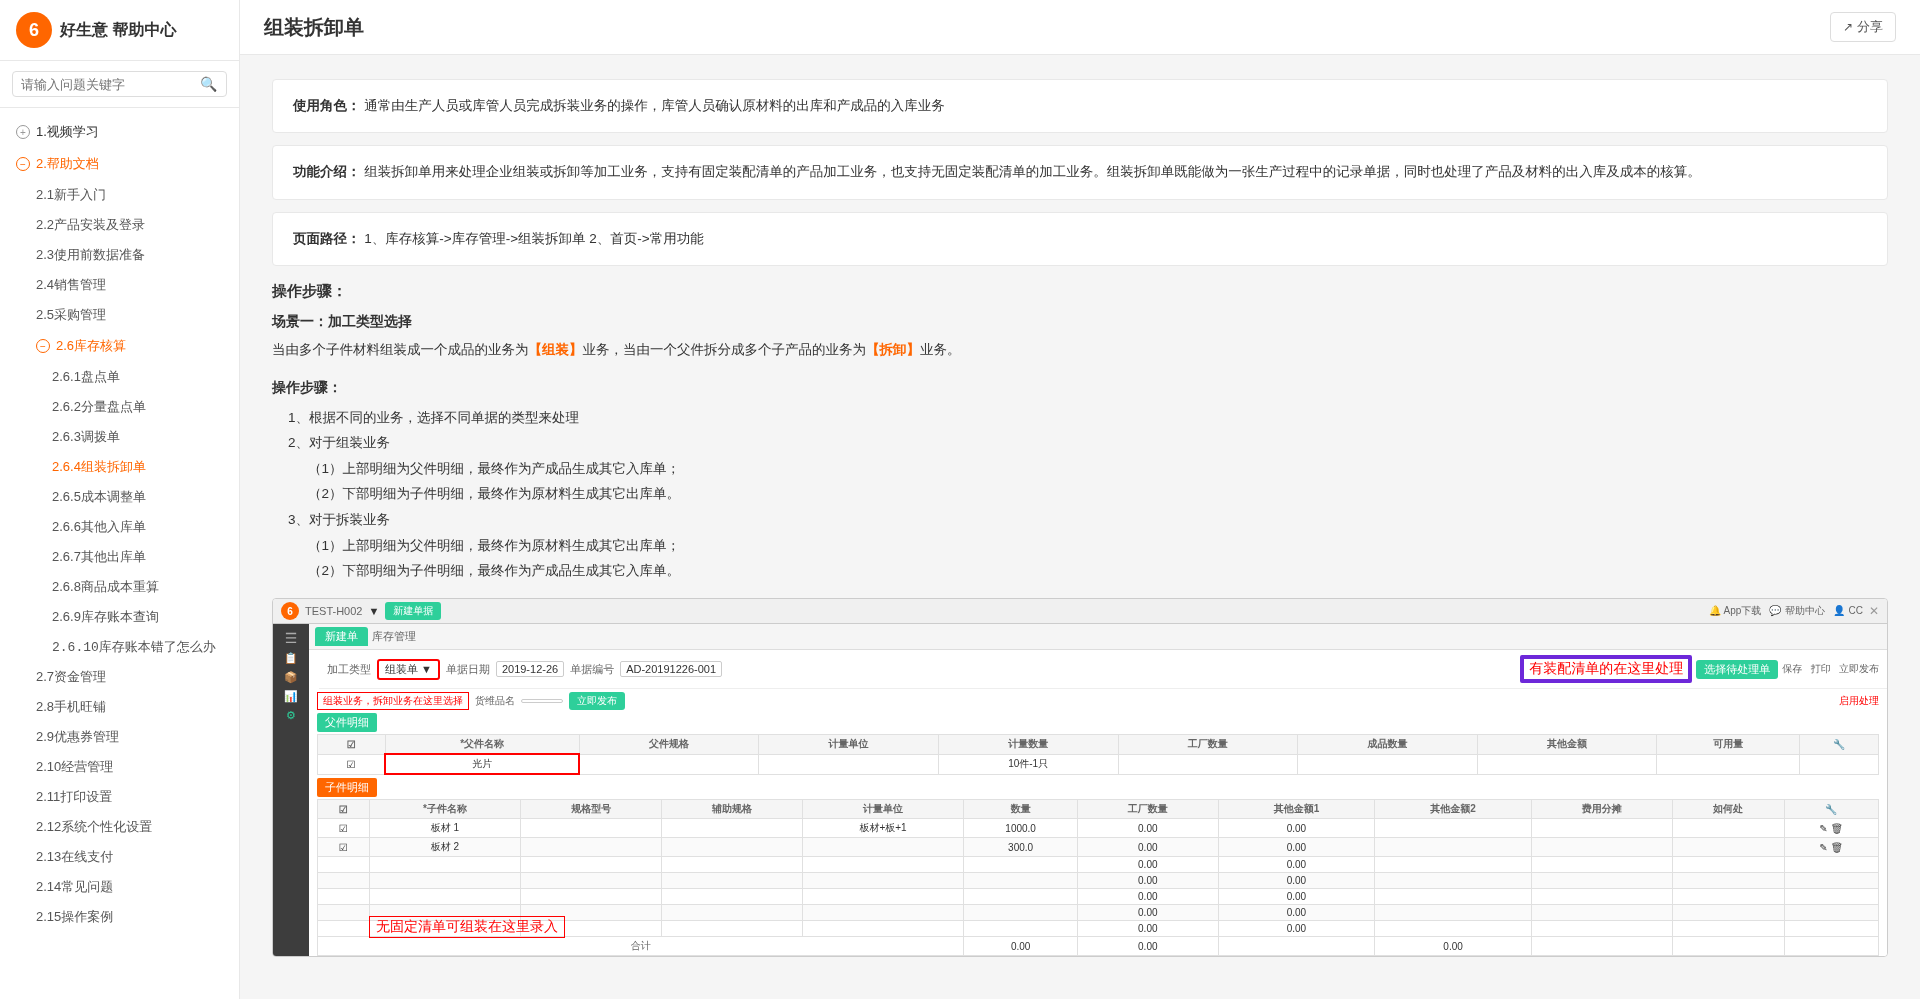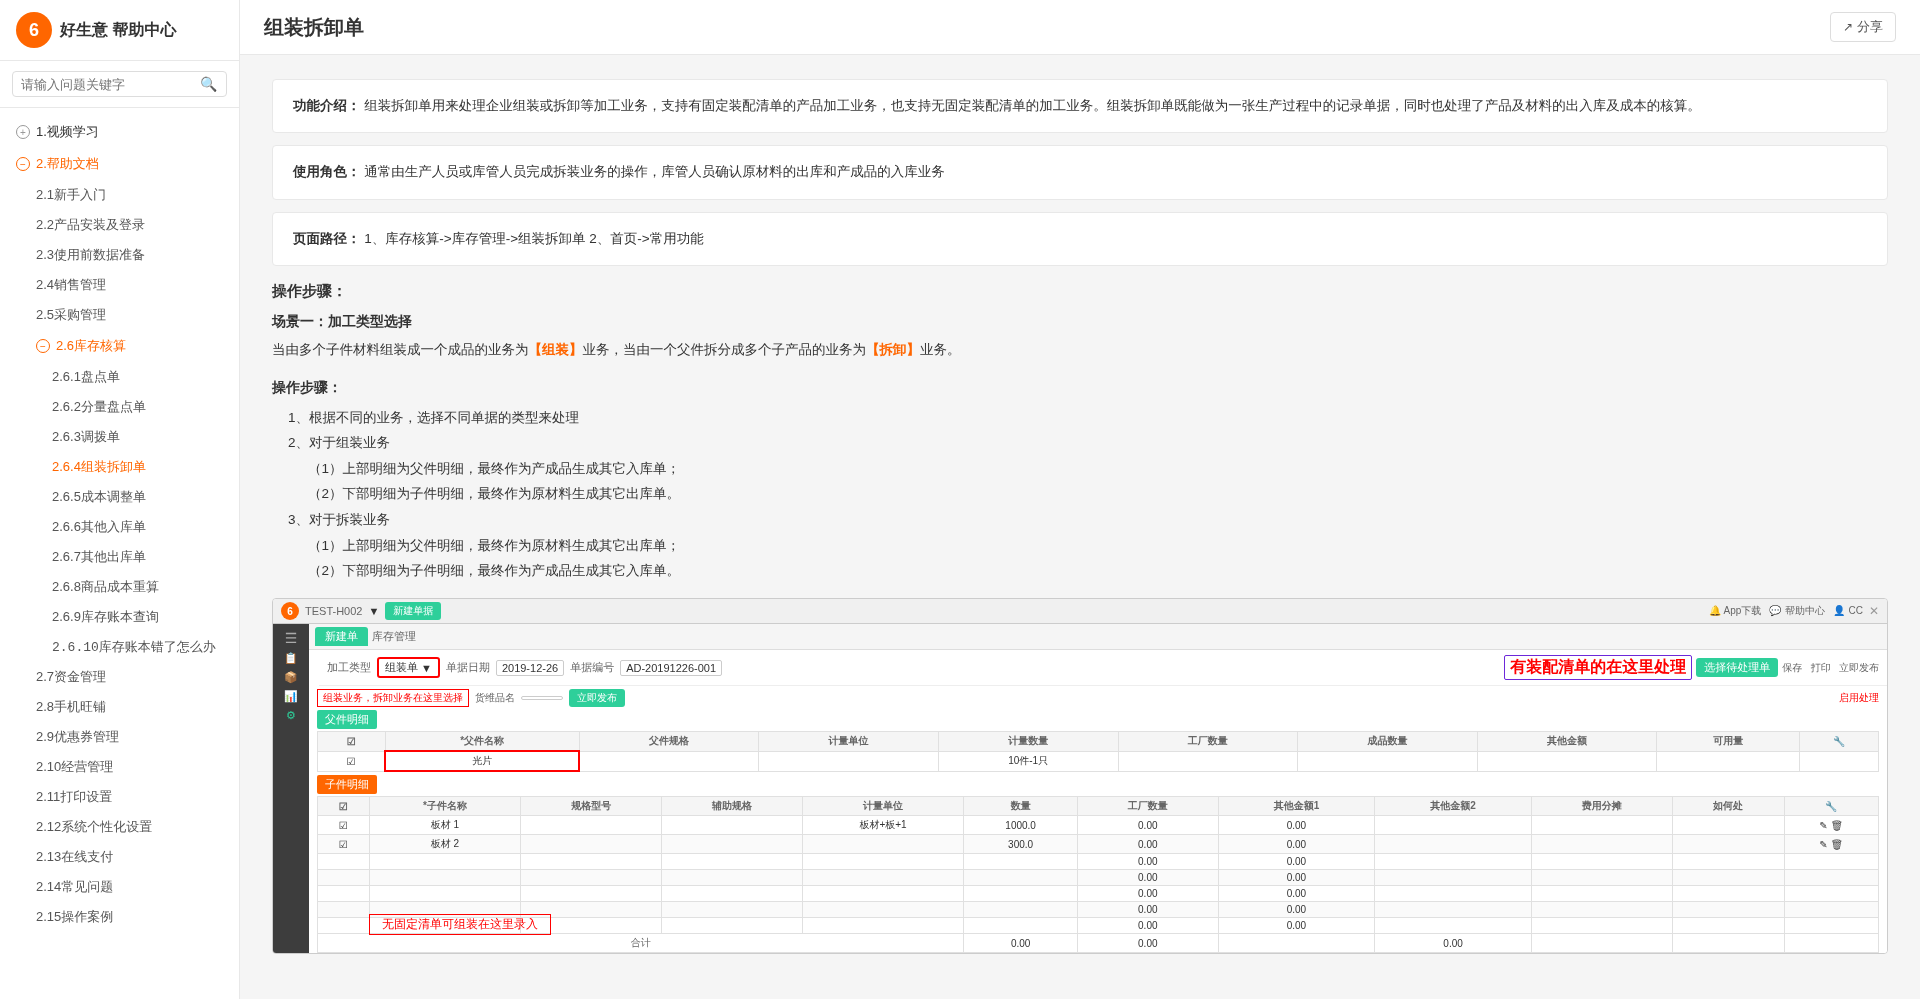--- a/index.html
+++ b/index.html
@@ -297,29 +297,29 @@
     <button id="share-btn">
       <span id="share-icon">↗</span>
       <span>分享</span>
     </button>
   </div>
 
   <div id="content-area">
 
     <div class="info-block">
       <p>
+        <span class="bold">使用角色：</span>
+        <span>通常由生产人员或库管人员完成拆装业务的操作，库管人员确认原材料的出库和产成品的入库业务</span>
+      </p>
+    </div>
+
+    <div class="info-block">
+      <p>
         <span class="bold">功能介绍：</span>
         <span>组装拆卸单用来处理企业组装或拆卸等加工业务，支持有固定装配清单的产品加工业务，也支持无固定装配清单的加工业务。组装拆卸单既能做为一张生产过程中的记录单据，同时也处理了产品及材料的出入库及成本的核算。</span>
-      </p>
-    </div>
-
-    <div class="info-block">
-      <p>
-        <span class="bold">使用角色：</span>
-        <span>通常由生产人员或库管人员完成拆装业务的操作，库管人员确认原材料的出库和产成品的入库业务</span>
       </p>
     </div>
 
     <div class="info-block">
       <p>
         <span class="bold">页面路径：</span>
         <span>1、库存核算-&gt;库存管理-&gt;组装拆卸单 2、首页-&gt;常用功能</span>
       </p>
     </div>
 
@@ -377,21 +377,21 @@
             <div style="border:2px solid red; border-radius:3px; padding:1px 6px; min-width:60px; font-size:11px; background:#fff; display:inline-flex; align-items:center; gap:3px;">
               <span>组装单</span>
               <span>▼</span>
             </div>
             <span style="color:#666;">单据日期</span>
             <span style="border:1px solid #ccc;padding:1px 5px;border-radius:2px;font-size:11px;">2019-12-26</span>
             <span style="color:#666;">单据编号</span>
             <span style="border:1px solid #ccc;padding:1px 5px;border-radius:2px;font-size:11px;">AD-20191226-001</span>
 
             <div style="margin-left:auto; position:relative; display:flex; align-items:center; gap:4px;">
-              <span style="color:red; font-size:16px; border:1px solid #6d28d9; padding:1px 5px; border-radius:2px;font-weight:bold;">有装配清单的在这里处理</span>
+              <span style="color:red; font-size:14px; border:4px solid #6d28d9; padding:1px 5px; border-radius:2px;">有装配清单的在这里处理</span>
               <div style="background:#2ecf9a;color:#fff;padding:2px 8px;border-radius:3px;font-size:11px;">选择待处理单</div>
               <span style="font-size:10px;color:#666;">保存 &nbsp; 打印 &nbsp; 立即发布</span>
             </div>
           </div>
 
           <div style="padding:3px 8px 0 8px; display:flex; align-items:center; gap:6px; font-size:11px;">
             <span style="color:red;font-size:10px;border:1px solid red;padding:1px 5px;">组装业务，拆卸业务在这里选择</span>
             <span style="color:#666;font-size:10px;">货维品名</span>
             <span style="border:1px solid #ccc;padding:1px 20px;border-radius:2px;font-size:10px;"></span>
             <span style="background:#2ecf9a;color:#fff;padding:2px 8px;border-radius:3px;font-size:10px;">立即发布</span>
@@ -560,20 +560,20 @@
                   <td></td>
                   <td>0.00</td>
                   <td></td>
                   <td></td>
                   <td></td>
                 </tr>
               </tfoot>
             </table>
 
             
-            <div style="color:red; font-size:12px; position:absolute; bottom:18px; left:60px; border:1px solid red; padding:1px 12px;">无固定清单可组装在这里录入</div>
+            <div style="color:red; font-size:14px; position:absolute; bottom:18px; left:60px; border:1px solid red; padding:1px 6px;">无固定清单可组装在这里录入</div>
           </div>
         </div>
       </div>
     </div>
 
   </div>
 </div>
 
 </body></html>

